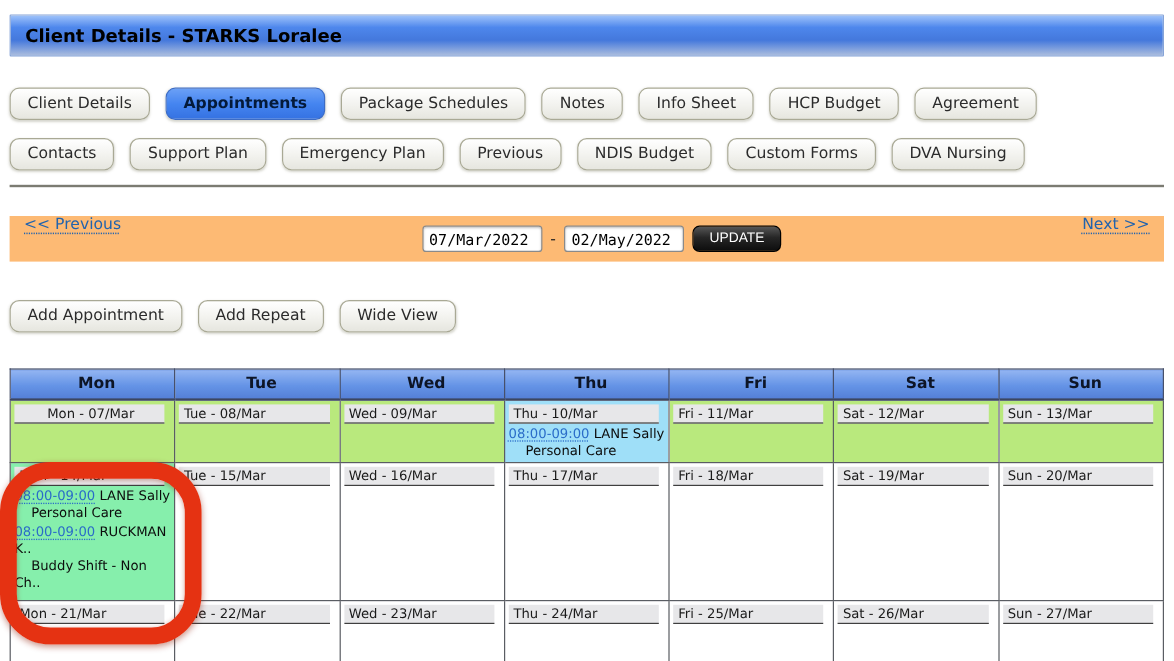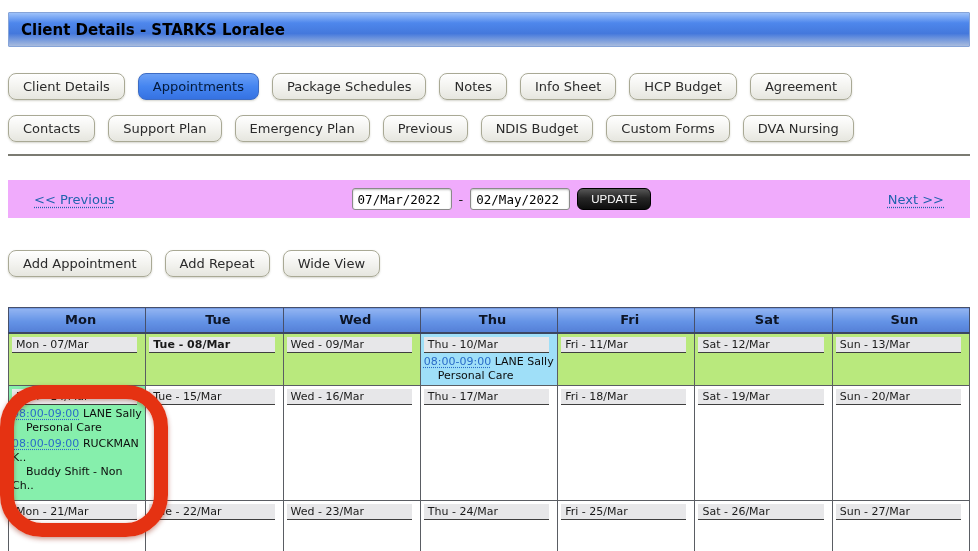--- a/index.html
+++ b/index.html
@@ -25,30 +25,30 @@
   .tab, .action-btn {
     font-family:"DejaVu Sans","Liberation Sans",sans-serif;
     font-size:13px; color:#2b2b2b; padding:5px 14px; cursor:pointer;
     background:linear-gradient(180deg,#ffffff 0%,#f2f2ee 55%,#e6e6df 100%);
     border:1px solid #a9a995; border-radius:8px;
     box-shadow:0 1px 2px rgba(90,90,60,0.25);
     white-space:nowrap;
   }
   .tab.active {
     background:linear-gradient(180deg,#6ba0f6 0%,#4585f0 50%,#3572e2 100%);
-    border-color:#3d6cc4; color:#041a3a;
+    border-color:#3d6cc4; color:#041a3a;font-weight:bold;
   }
 
   .rule { margin:12px 8px 0 8px; height:0; border-top:2px solid #7b7b72; }
 
   
   .navbar {
-    margin:24px 8px 0 8px; height:38px; background:#f0abfc;
-    display:flex; align-items:center; justify-content:space-between;
-    padding:0 26px;
+    margin:24px 8px 0 8px; height:38px; background:#fdba74;
+    display:flex; justify-content:space-between;
+    padding:0 12px;
   }
   .navlink {
     font-size:13px; color:#2163ae; cursor:pointer; white-space:nowrap;
     text-decoration:underline dotted; text-underline-offset:3px;
   }
   .navcenter { display:flex; align-items:center; gap:7px; }
   .date-input {
     width:100px; height:22px; padding:1px 5px;
     font-family:"DejaVu Sans Mono","Liberation Mono",monospace;
     font-size:12.5px; color:#000; background:#fff;
@@ -152,24 +152,24 @@
           <th>Tue</th>
           <th>Wed</th>
           <th>Thu</th>
           <th>Fri</th>
           <th>Sat</th>
           <th>Sun</th>
         </tr>
       </thead>
     <tbody id="calbody">
         <tr class="week-1">
-          <td style="background: rgb(185, 233, 125);">
+          <td style="background: rgb(185, 233, 125); text-align: center;">
             <div class="date-strip">Mon - 07/Mar</div>
           </td>
-          <td style="background: rgb(185, 233, 125); font-weight: bold;">
+          <td style="background: rgb(185, 233, 125);">
             <div class="date-strip">Tue - 08/Mar</div>
           </td>
           <td style="background: rgb(185, 233, 125);">
             <div class="date-strip">Wed - 09/Mar</div>
           </td>
           <td style="background: rgb(159, 223, 248);">
             <div class="date-strip">Thu - 10/Mar</div>
             <div class="appt"><a class="time-link">08:00-09:00</a> <span>LANE Sally</span><div class="service">Personal Care</div></div>
           </td>
           <td style="background: rgb(185, 233, 125);">

